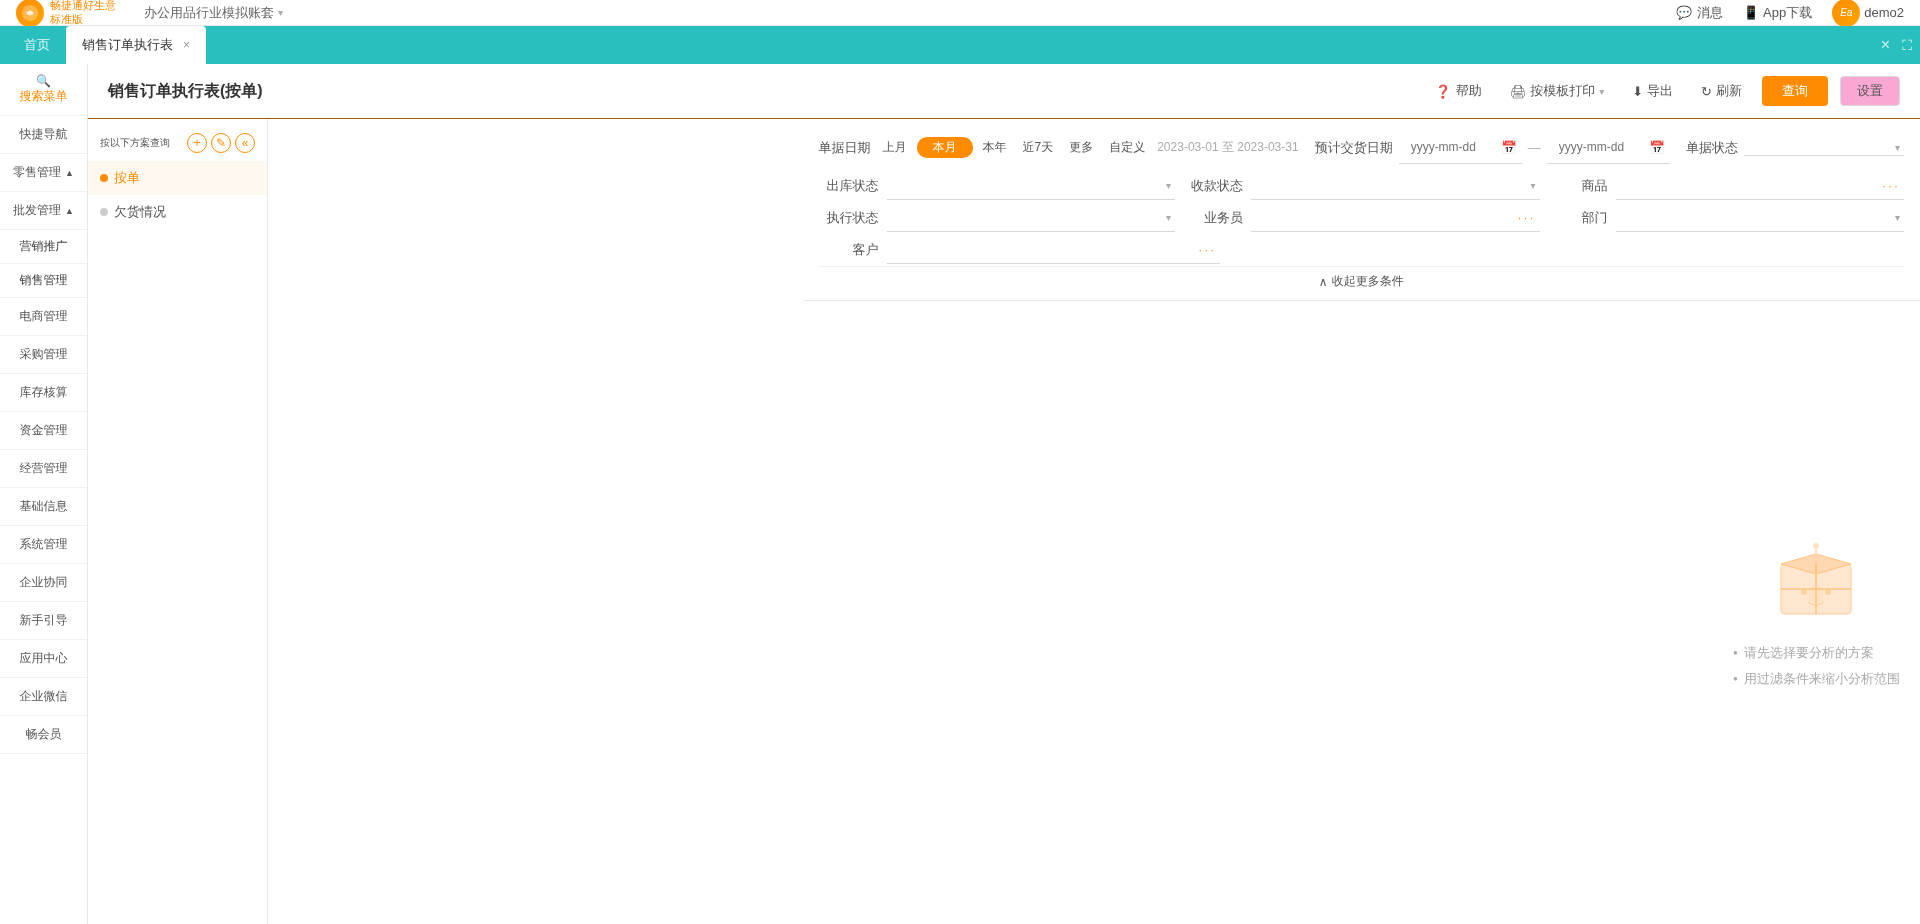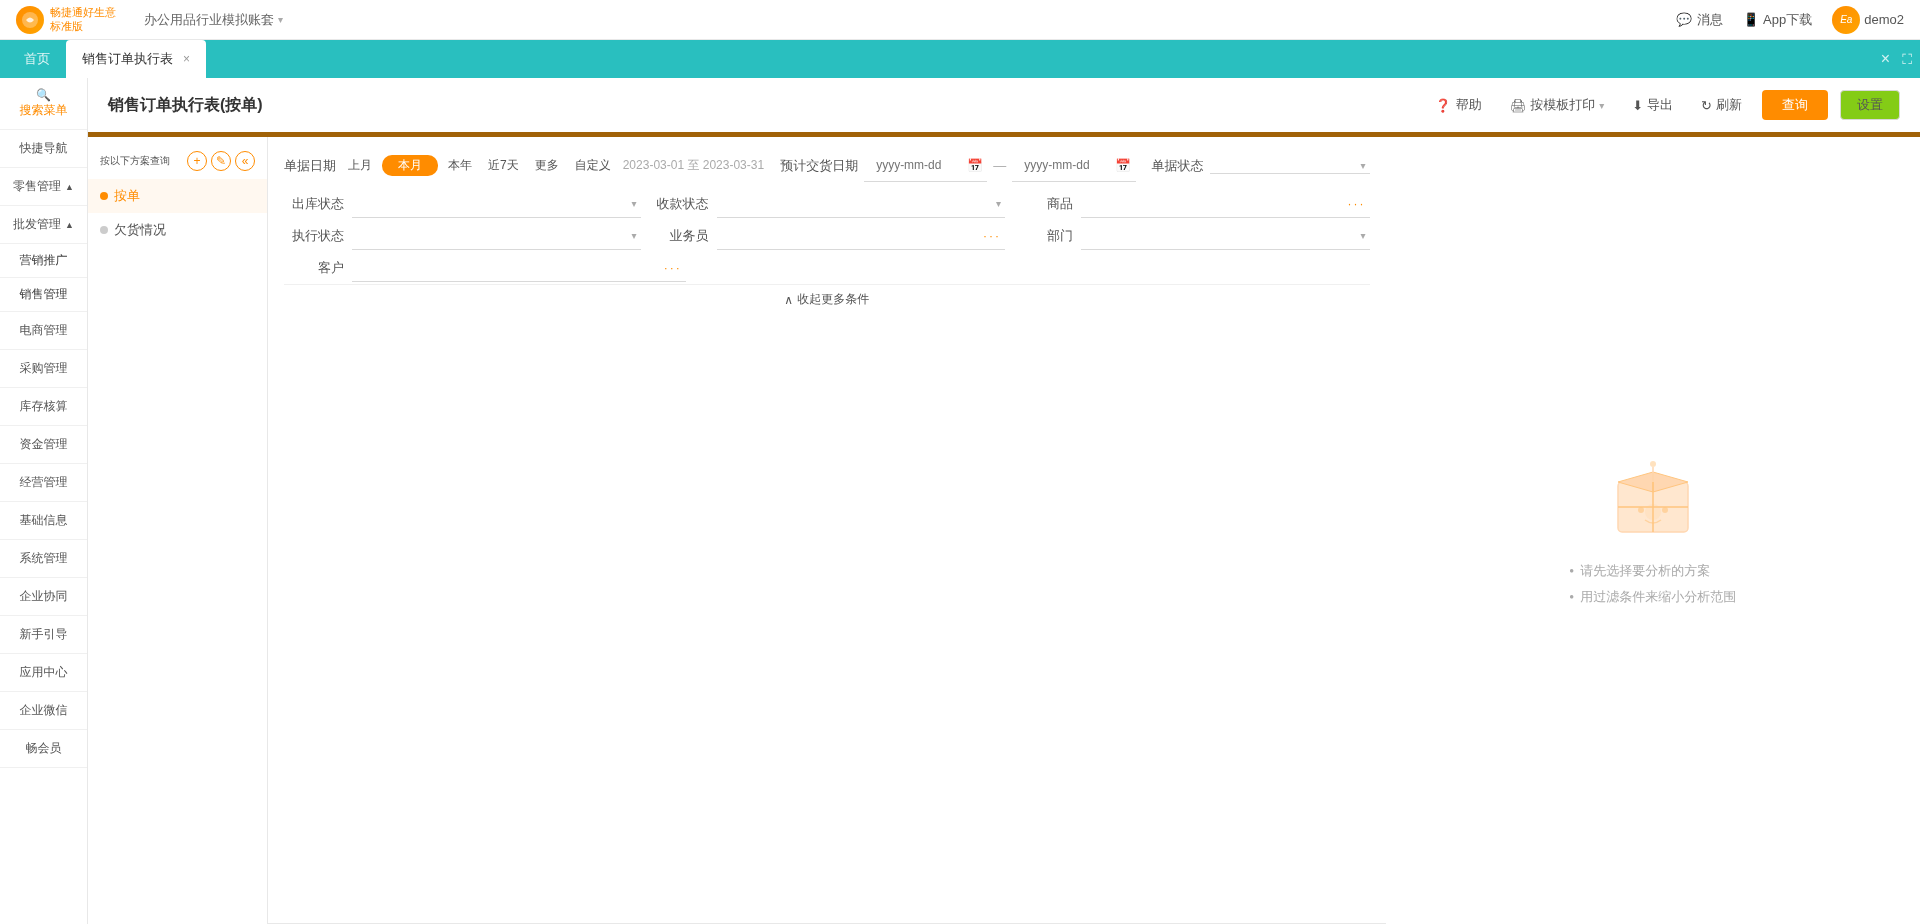--- a/index.html
+++ b/index.html
@@ -1,21 +1,21 @@
 <!DOCTYPE html>
 <html><head>
   <meta charset="utf-8">
   <style>
     * { box-sizing: border-box; margin: 0; padding: 0; }
     body { font-family: 'Microsoft YaHei', Arial, sans-serif; font-size: 13px; background: #f5f5f5; color: #333; display: flex; flex-direction: column; height: 100vh; overflow: hidden; }
 
     
     .top-header {
       background: #fff;
-      height: 40px;
+      height: 26px;
       display: flex;
       align-items: center;
       padding: 8px 16px;
       border-bottom: 1px solid #e8e8e8;
       justify-content: space-between;
       flex-shrink: 0;
     }
     .top-header-left {
       display: flex;
       align-items: center;
@@ -184,21 +184,21 @@
       flex-direction: column;
     }
 
     
     .page-header {
       background: #fff;
       padding: 12px 20px;
       display: flex;
       align-items: center;
       justify-content: space-between;
-      border-bottom: 5px solid #a16207;
+      border-bottom: 1px solid #a16207;
       flex-shrink: 0;
     }
     .page-title {
       font-size: 16px;
       font-weight: bold;
       color: #333;
     }
     .page-actions {
       display: flex;
       align-items: center;
@@ -217,21 +217,21 @@
     .btn-primary {
       background: #ff8c00;
       color: white;
       border: none;
       padding: 6px 20px;
       border-radius: 4px;
       cursor: pointer;
       font-size: 13px;
     }
     .btn-default {
-      background: #84cc16;
+      background: #f9a8d4;
       color: #555;
       border: 1px solid #d9d9d9;
       padding: 5px 16px;
       border-radius: 4px;
       cursor: pointer;
       font-size: 13px;
     }
 
     
     .body-layout {
@@ -298,23 +298,24 @@
       height: 8px;
       border-radius: 50%;
       background: #ccc;
       flex-shrink: 0;
     }
 
     
     .right-panel {
       flex: 1;
       display: flex;
-      flex-direction: row;
+      flex-direction: column;
       overflow: hidden;
       background: #fff;
+      align-items: flex-end;
     }
 
     
     .filter-form {
       padding: 12px 16px 4px;
       background: #fff;
       border-bottom: 1px solid #e8e8e8;
     }
     .date-input {
       border: 1px solid #d9d9d9;

